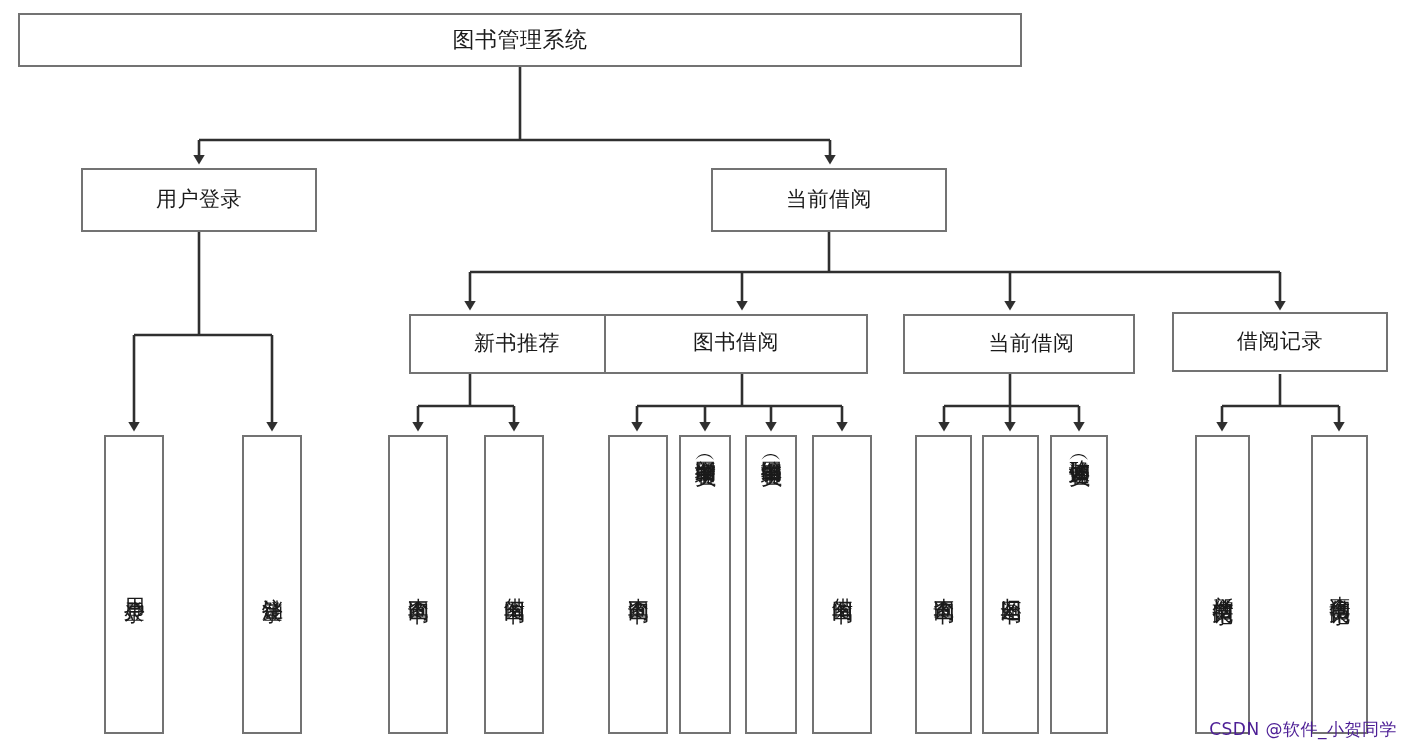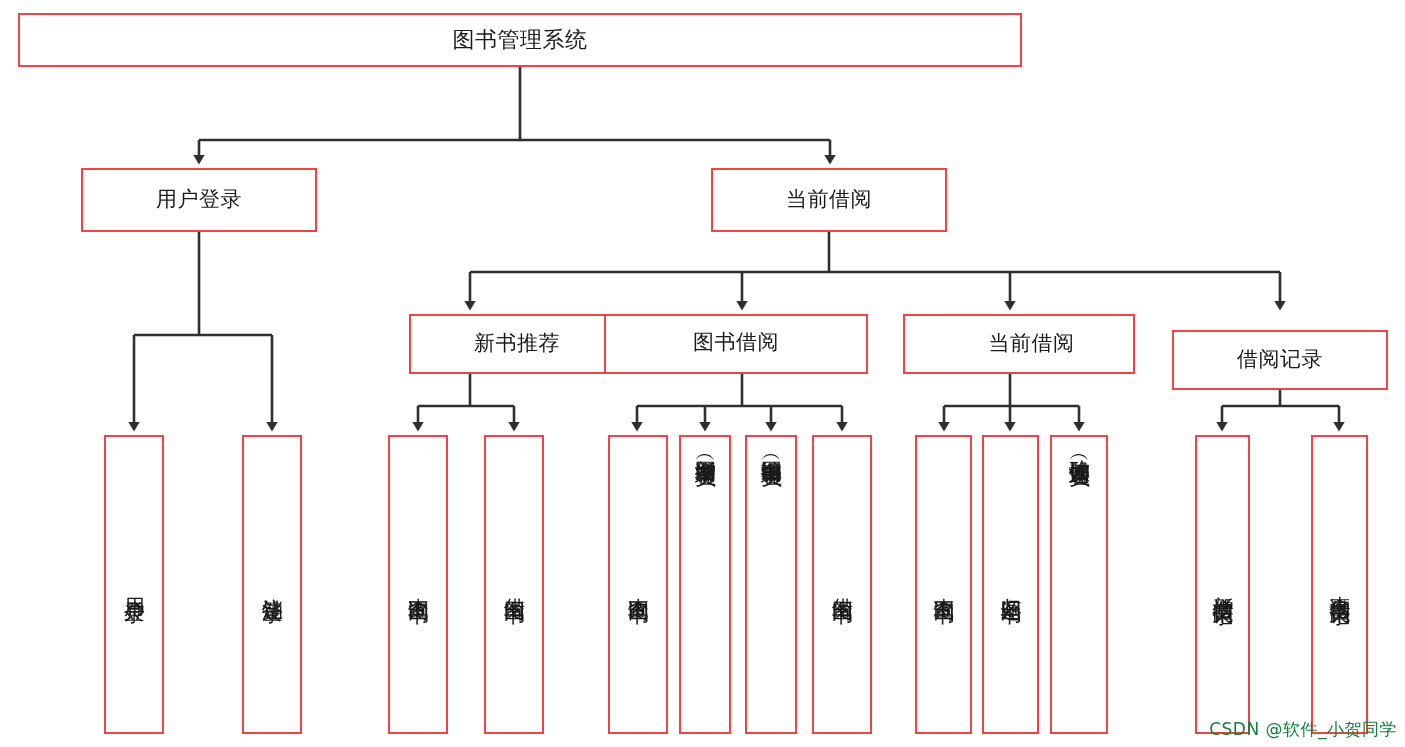--- a/index.html
+++ b/index.html
@@ -24,21 +24,21 @@
     left: 0;
     top: 0;
     width: 1405px;
     height: 747px;
     pointer-events: none;
   }
   .node {
     position: absolute;
     box-sizing: border-box;
     background: #ffffff;
-    border: 2px solid #ef4444;
+    border: 2px solid #737373;
     display: flex;
     align-items: center;
     justify-content: center;
     color: #1a1a1a;
     z-index: 2;
   }
   .node .label {
     display: block;
     text-align: center;
     line-height: 1.12;
@@ -71,21 +71,21 @@
   }
   .node.vert.centered {
     align-items: center;
     padding-top: 0;
   }
   .watermark {
     position: absolute;
     right: 8px;
     bottom: 6px;
     font-size: 17px;
-    color: #15803d;
+    color: #4c1d95;
     letter-spacing: 0.5px;
     z-index: 3;
     white-space: nowrap;
   }
 </style>
 </head>
 <body>
 
 <div id="canvas">
 
@@ -156,21 +156,21 @@
   </div>
 
   <div class="node horiz" style="left:604px; top:314px; width:264px; height:60px;font-family:Liberation Mono, monospace;">
     <span class="label">图书借阅</span>
   </div>
 
   <div class="node horiz" style="left:903px; top:314px; width:232px; height:60px;padding-left:25px;">
     <span class="label">当前借阅</span>
   </div>
 
-  <div class="node horiz" style="left:1172px; top:330px; width:216px; height:60px;">
+  <div class="node horiz" style="left:1172px; top:312px; width:216px; height:60px;">
     <span class="label">借阅记录</span>
   </div>
 
   <div class="node vert centered" style="left:104px; top:435px; width:60px; height:299px;">
     <span class="label">用户登录</span>
   </div>
 
   <div class="node vert centered" style="left:242px; top:435px; width:60px; height:299px;">
     <span class="label">注销登录</span>
   </div>

